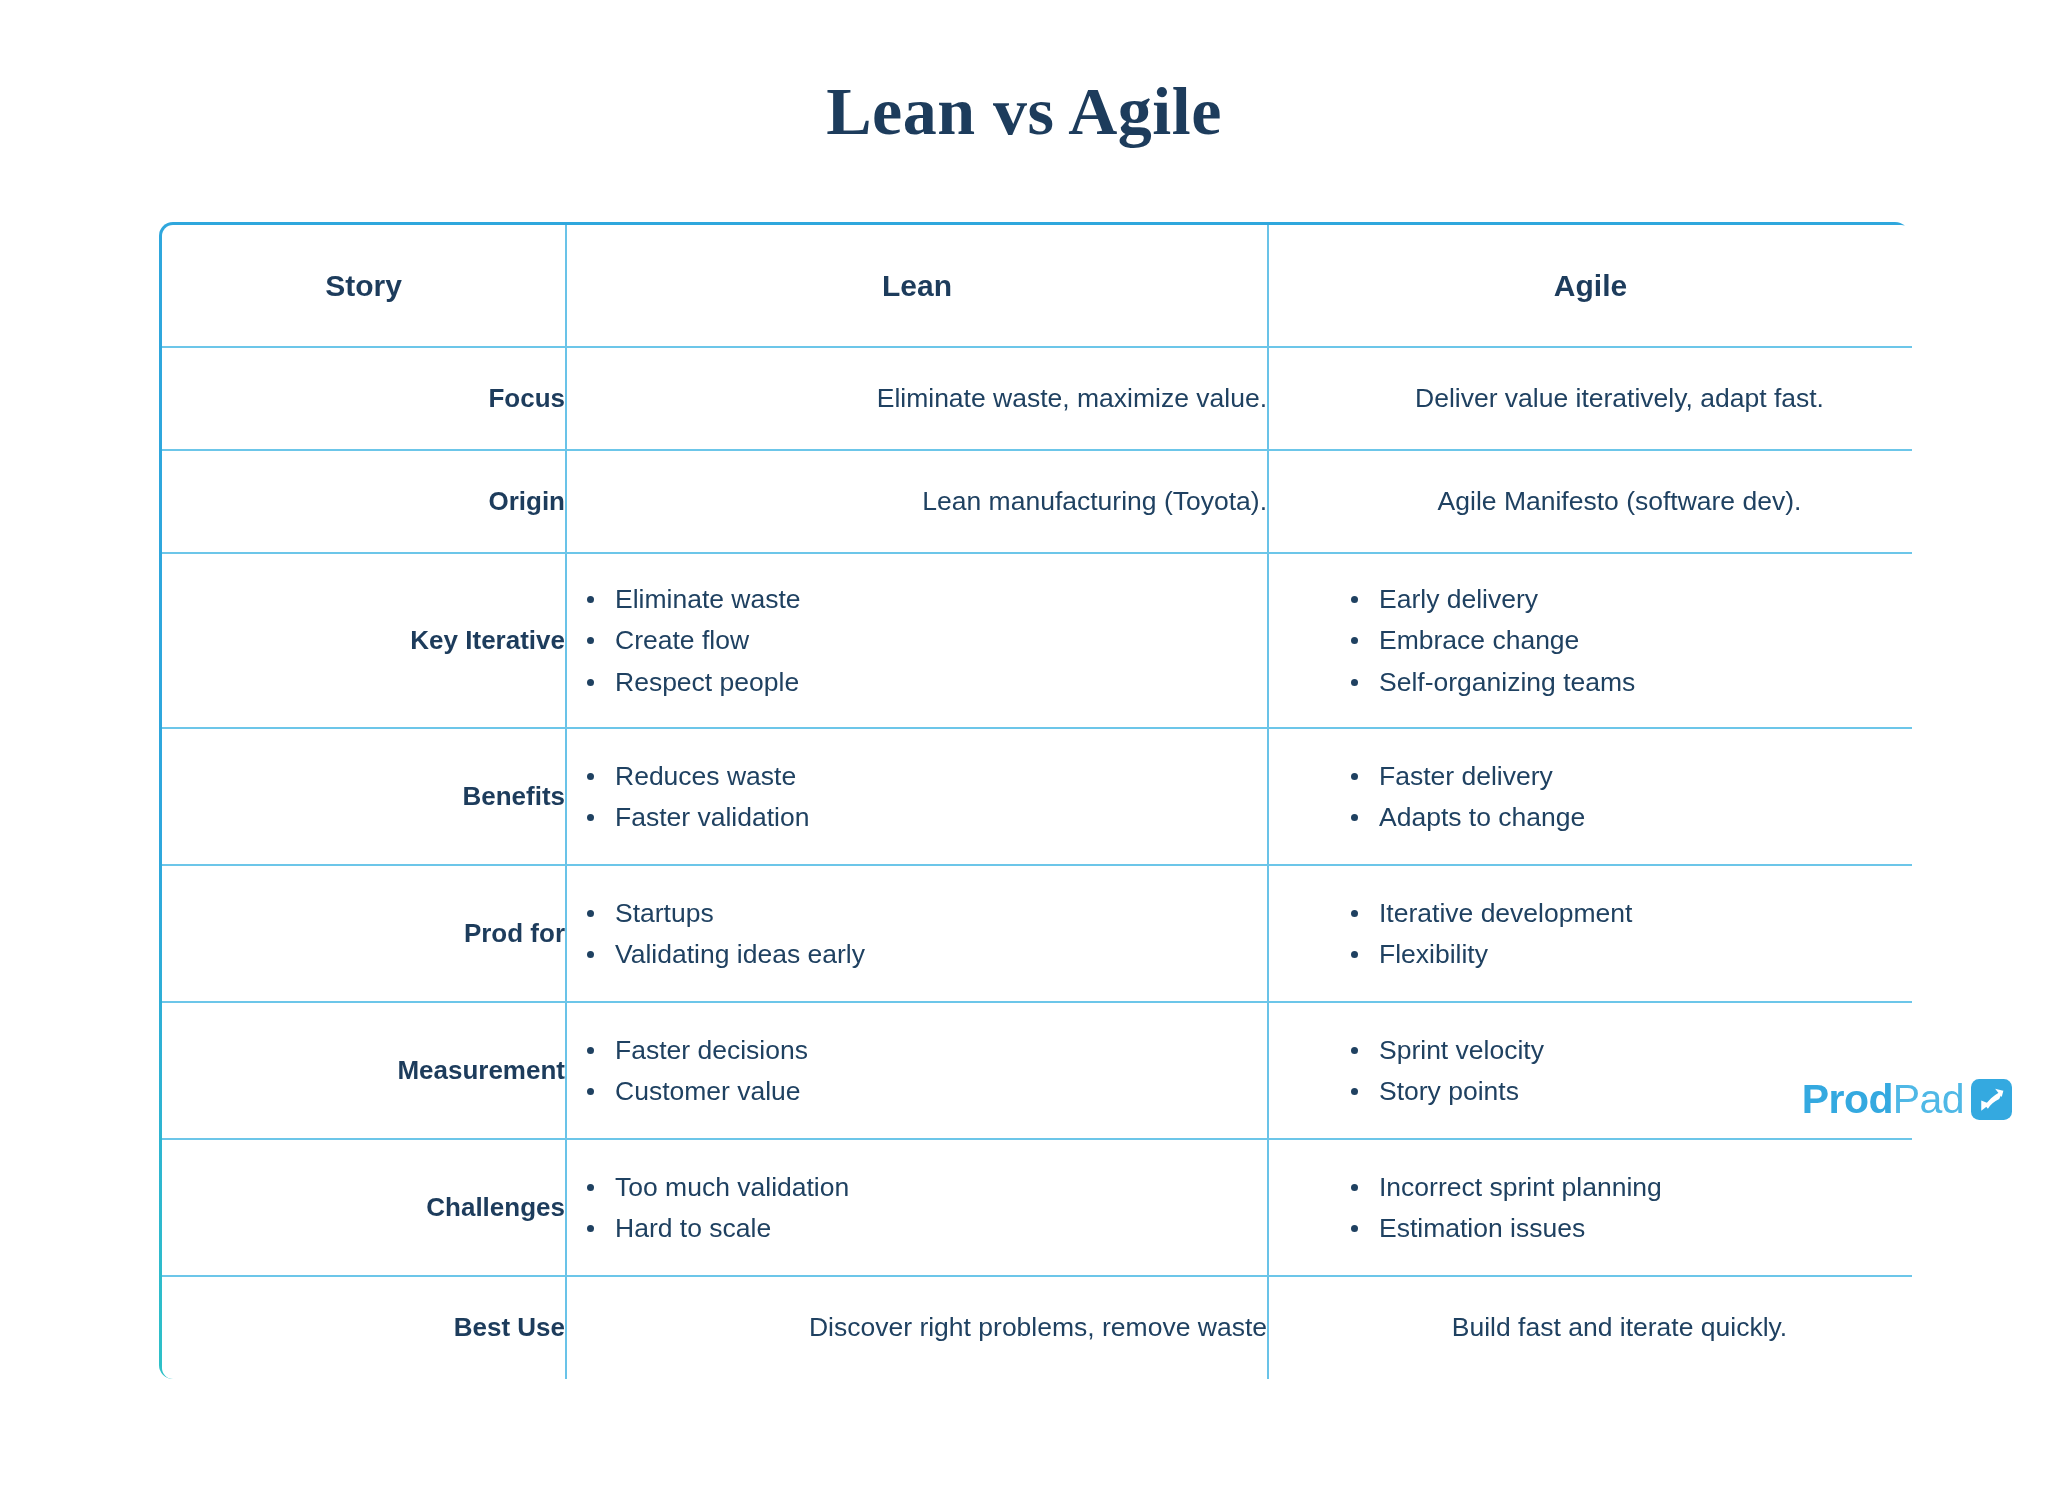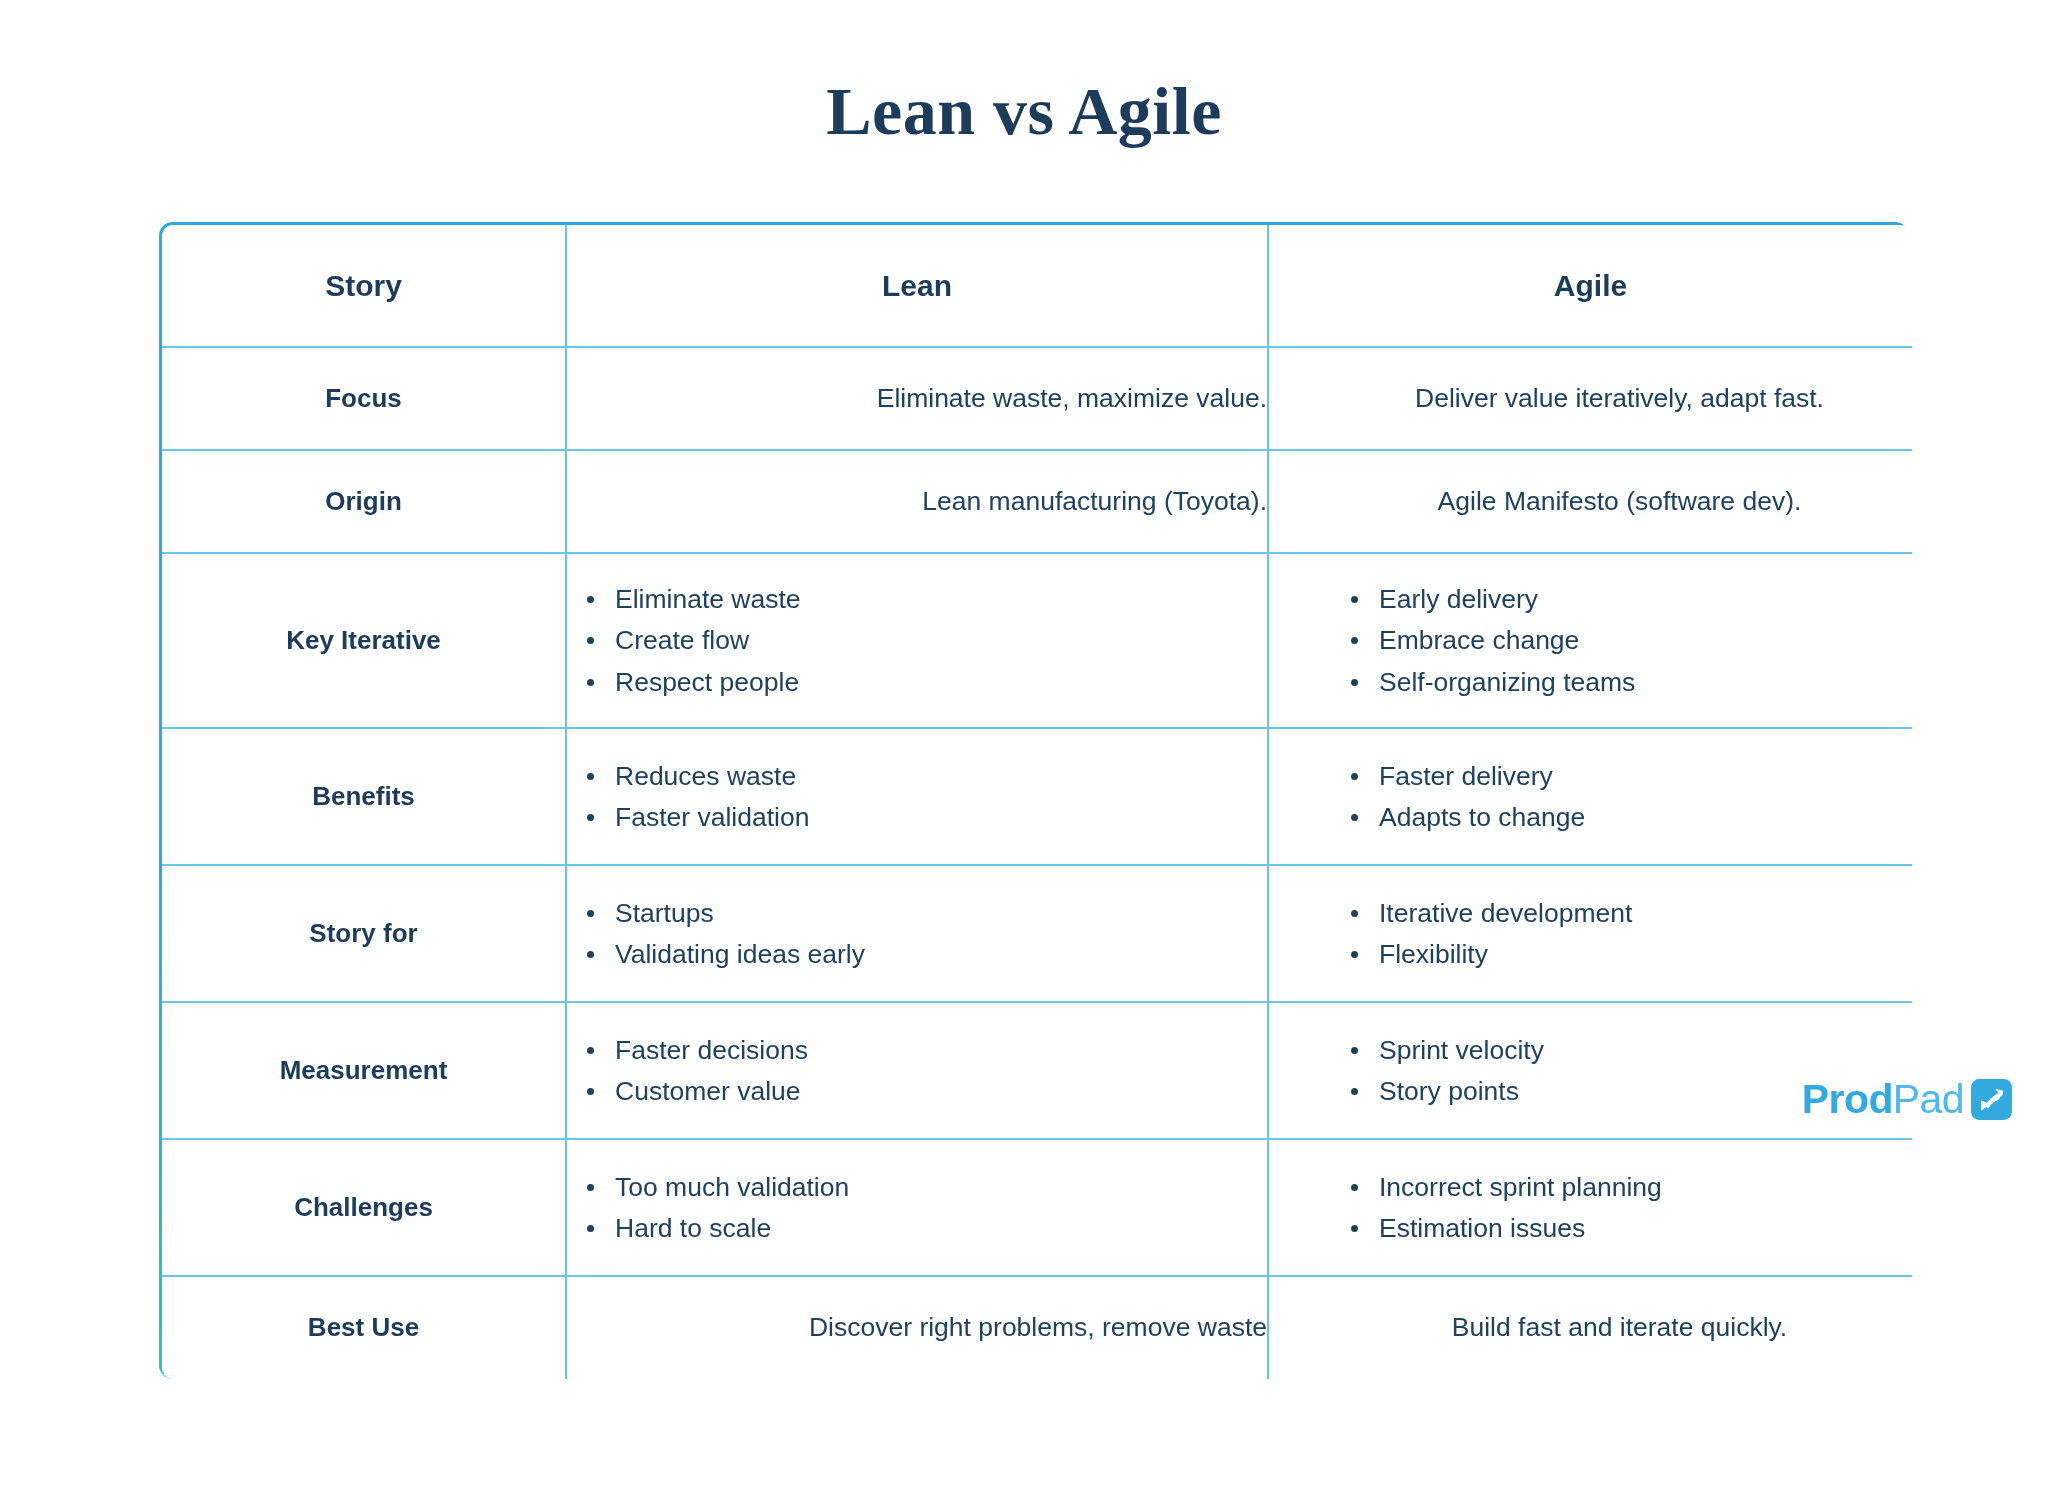--- a/index.html
+++ b/index.html
@@ -77,21 +77,21 @@
     font-weight: bold;
     color: #1d3c5c;
   }
 
   
   .aspect {
     padding-left: 54px;
     font-size: 26px;
     font-weight: bold;
     color: #1d3c5c;
-    text-align: center;
+    text-align: right;
     line-height: 1.2;
     margin-left: 42px;
   }
 
   
   .plain {
     font-size: 26.5px;
     font-weight: normal;
     color: #1f4161;
     text-align: center;
@@ -218,21 +218,21 @@
               </ul>
             </td>
             <td class="bullets agile">
               <ul>
                 <li>Faster delivery</li>
                 <li>Adapts to change</li>
               </ul>
             </td>
           </tr>
           <tr class="r-tall2">
-            <td class="aspect">Story for</td>
+            <td class="aspect">Prod for</td>
             <td class="bullets lean">
               <ul>
                 <li>Startups</li>
                 <li>Validating ideas early</li>
               </ul>
             </td>
             <td class="bullets agile">
               <ul>
                 <li>Iterative development</li>
                 <li>Flexibility</li>

